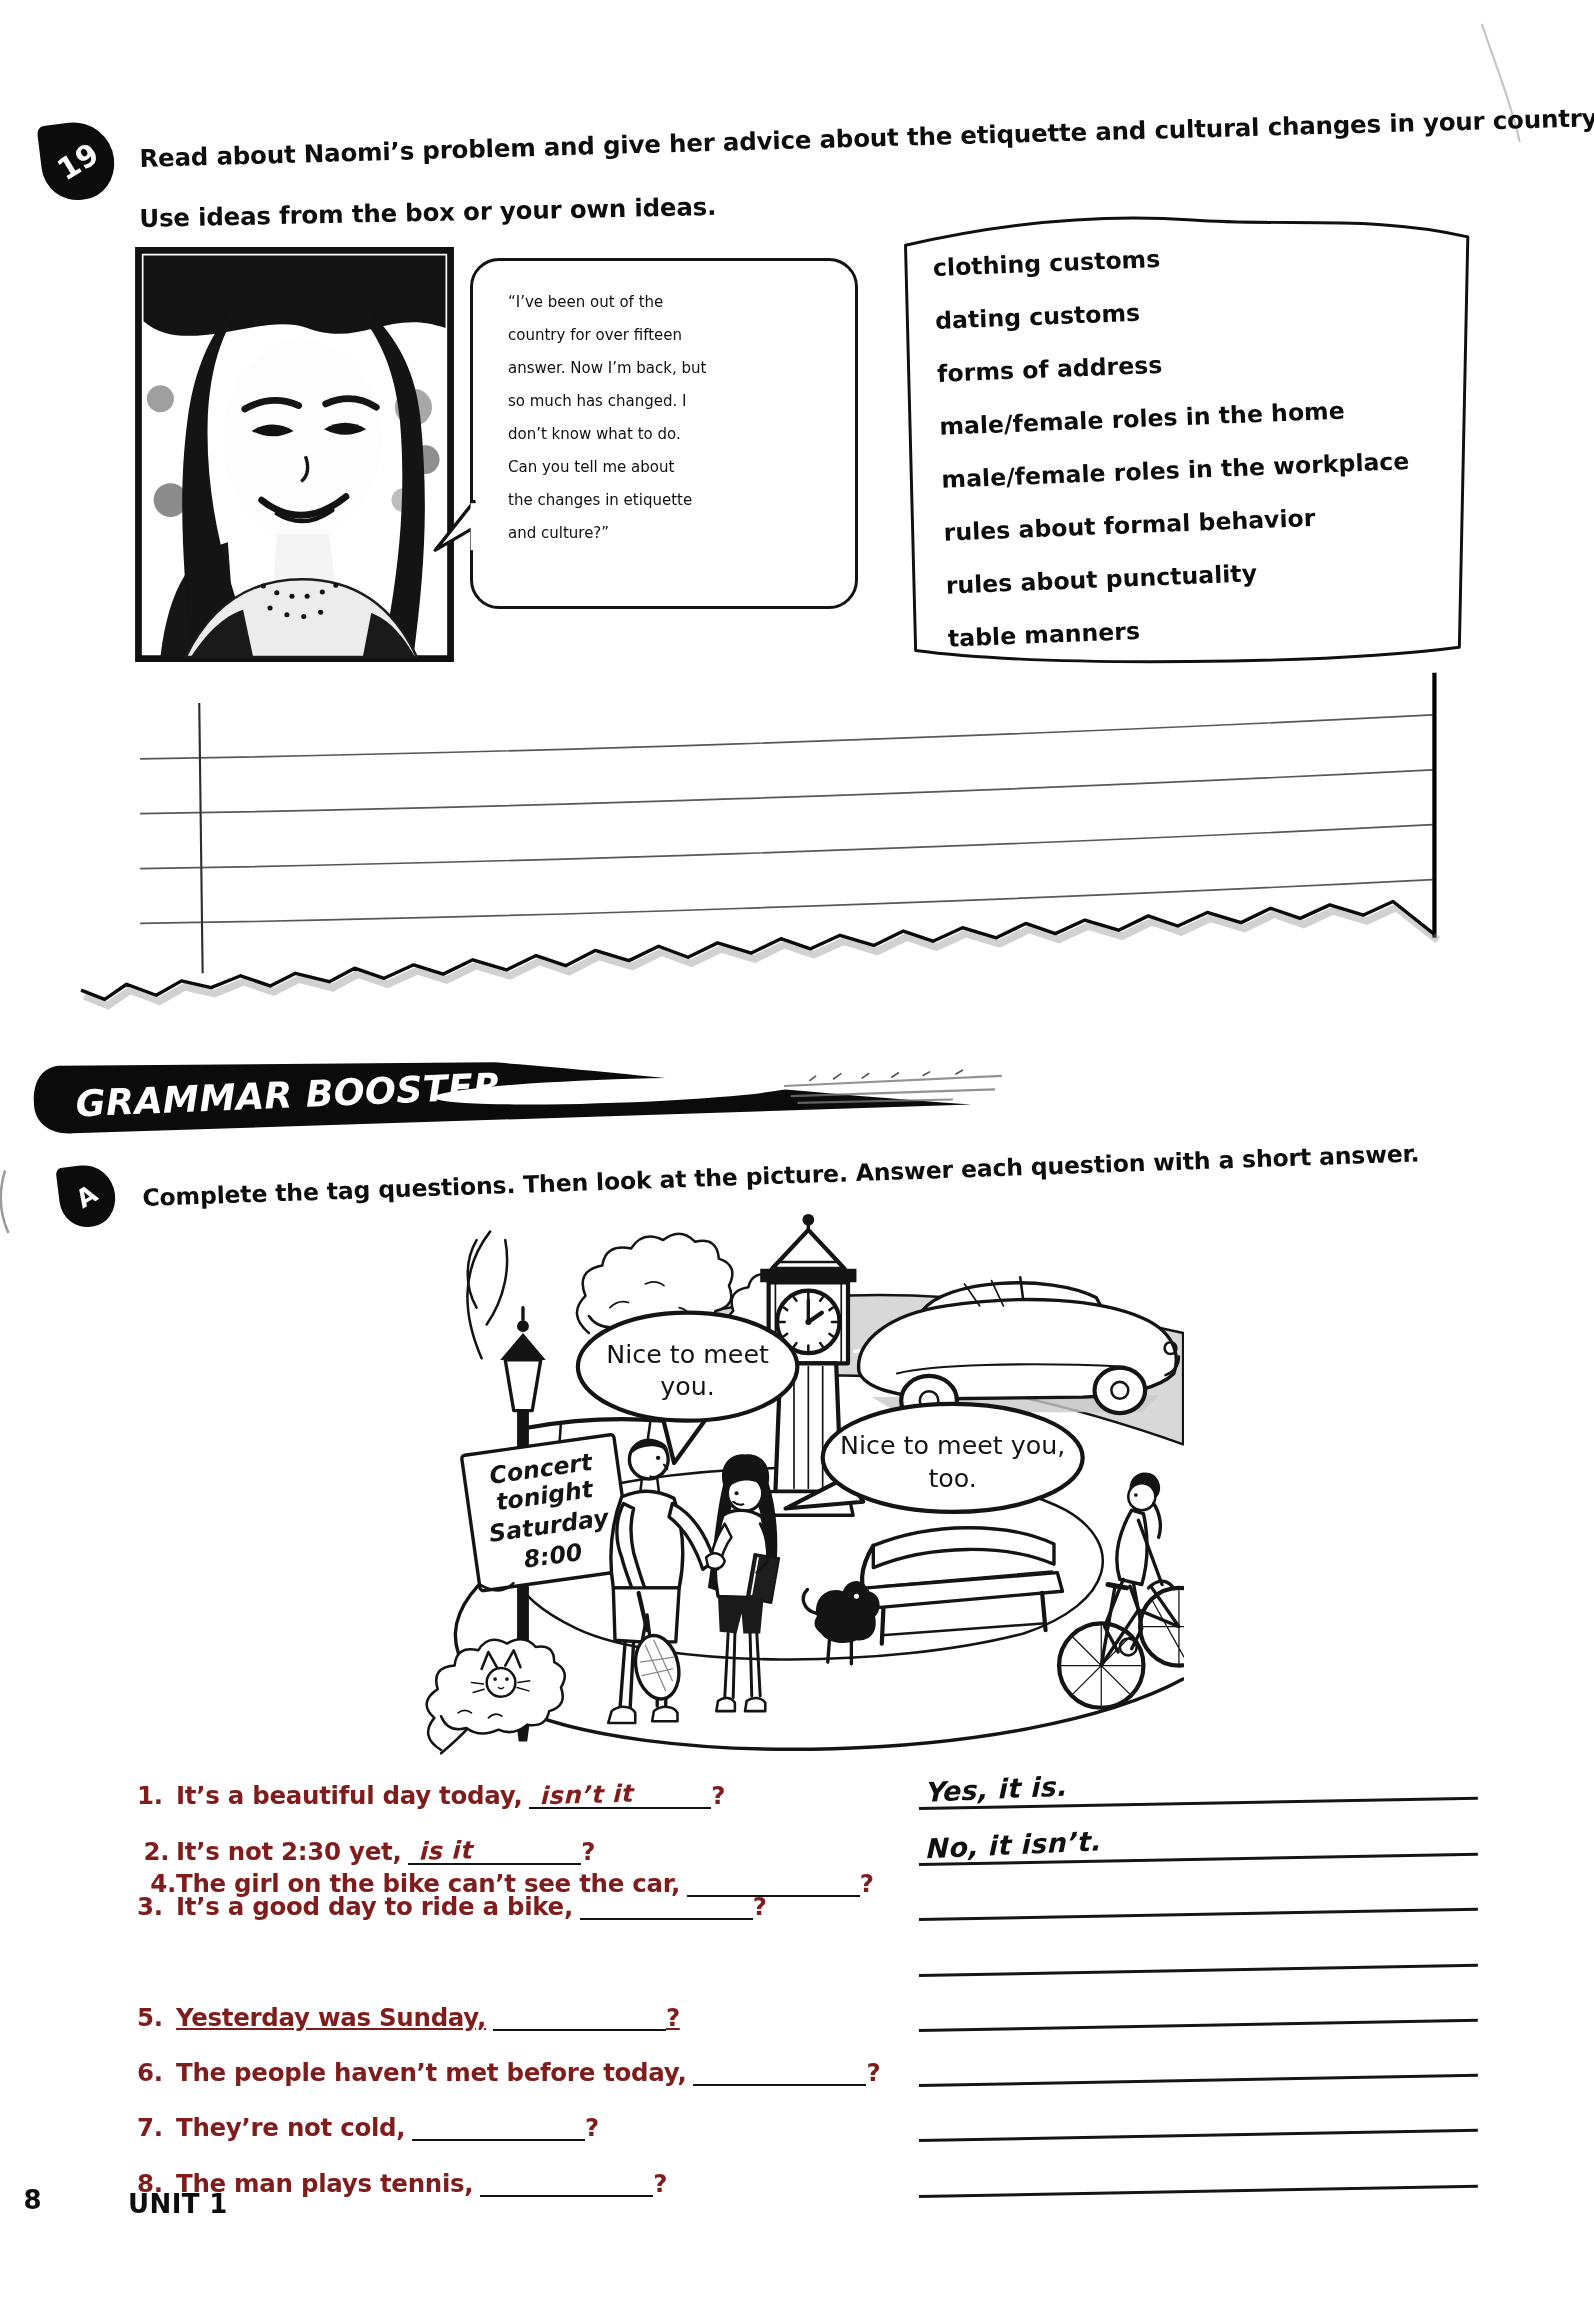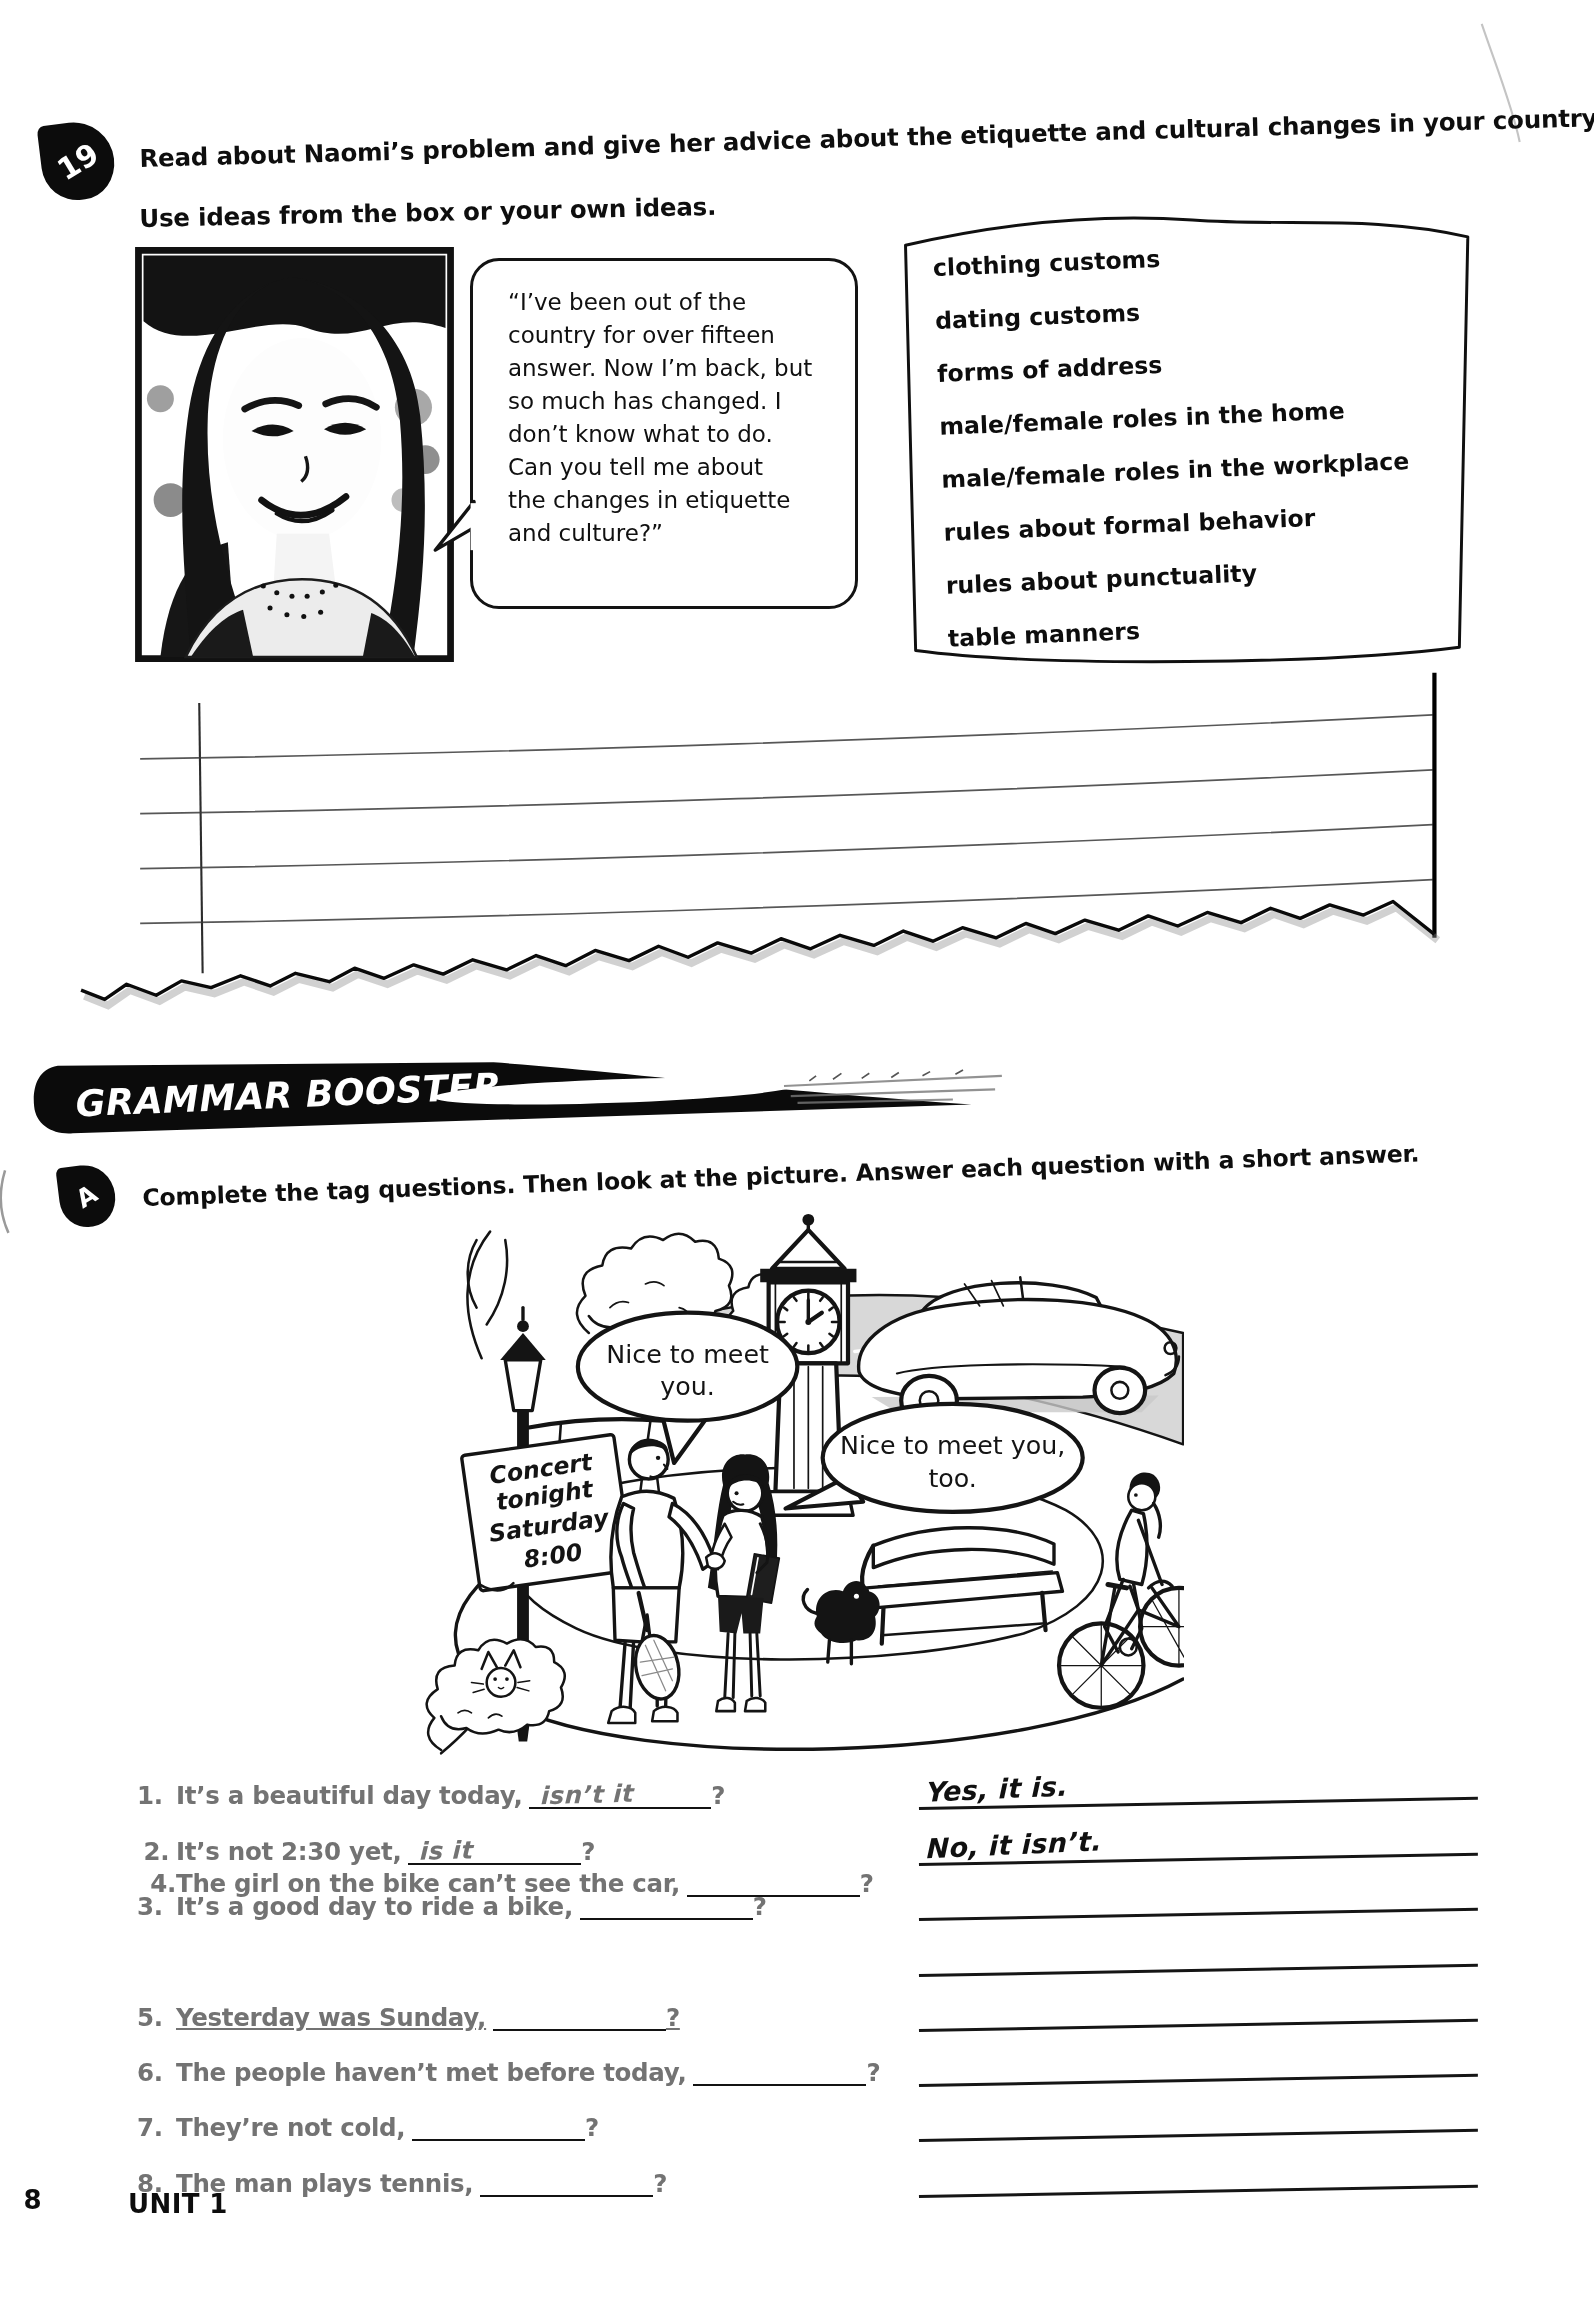--- a/index.html
+++ b/index.html
@@ -15,30 +15,30 @@
     border-radius:12% 70% 58% 62% / 14% 66% 60% 58%;
     transform:rotate(-7deg);display:flex;align-items:center;justify-content:center;
   }
   .leaf-badge span{display:block;transform:rotate(-24deg);font-weight:bold;}
   
   .instr{font-weight:bold;font-size:24.5px;letter-spacing:-0.2px;white-space:nowrap;color:#0e0e0e;}
   .bubble19{
     position:absolute;left:470px;top:258px;width:382px;height:345px;
     background:#fff;border:3.4px solid #131313;border-radius:29px;
   }
-  .bubble19 .lines{padding:25px 6.8px 0 35px;font-size:23px;line-height:33px;}
+  .bubble19 .lines{padding:25px 6.8px 0 35px;font-size:15px;line-height:33px;}
   .bubble19 .lines div{white-space:nowrap;}
   .topic-list{
     position:absolute;left:932px;top:242px;width:507px;
     transform:rotate(-2.3deg);transform-origin:left top;
     font-weight:bold;font-size:23.6px;line-height:53px;white-space:nowrap;color:#0d0d0d;
   }
   
   
-  .q-row{position:absolute;left:137px;font-size:24.5px;font-weight:bold;letter-spacing:-0.3px;white-space:nowrap;color:#737373;}
+  .q-row{position:absolute;left:137px;font-size:24.5px;font-weight:bold;letter-spacing:-0.3px;white-space:nowrap;color:#7f1d1d;}
   .q-num{display:inline-block;width:39px;}
   .blank{
     display:inline-block;position:relative;width:173px;height:29px;
     border-bottom:2.5px solid #131313;margin-left:6.8px;vertical-align:-5px;
   }
   .hand{
     font-style:italic;font-weight:bold;letter-spacing:0.4px;
     transform:rotate(-1.5deg) skewX(-4deg);display:inline-block;
   }
   .blank .hand{position:absolute;left:11.8px;bottom:-1.7px;font-size:24.5px;white-space:nowrap;}

